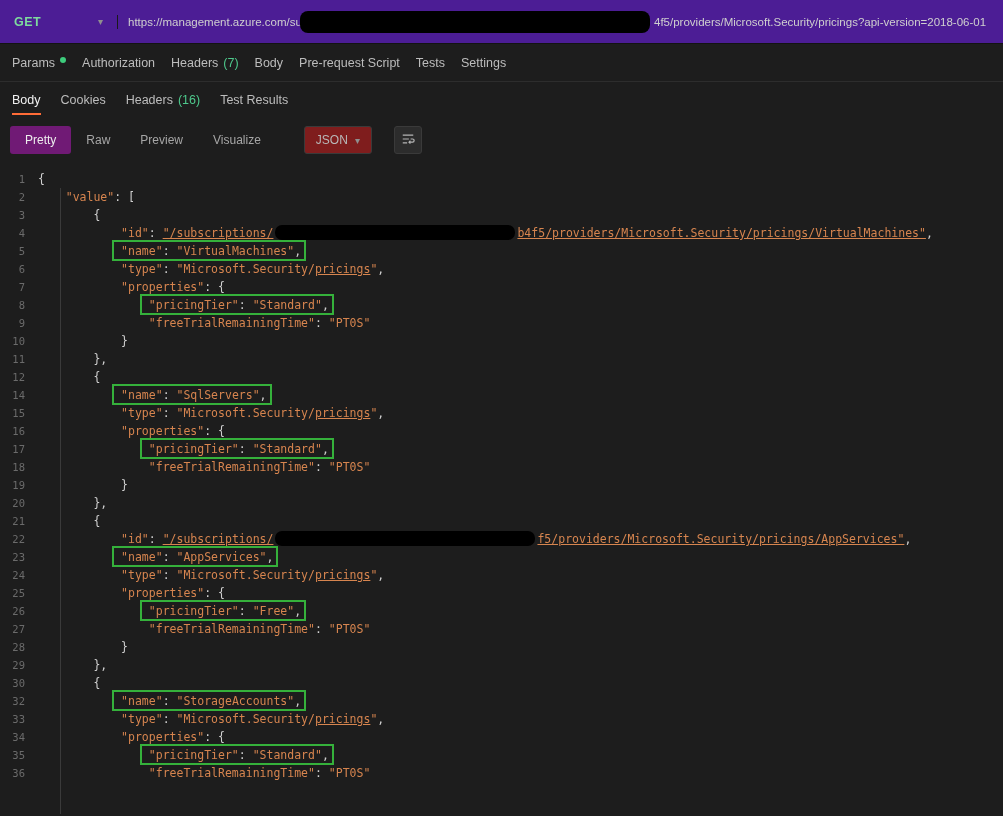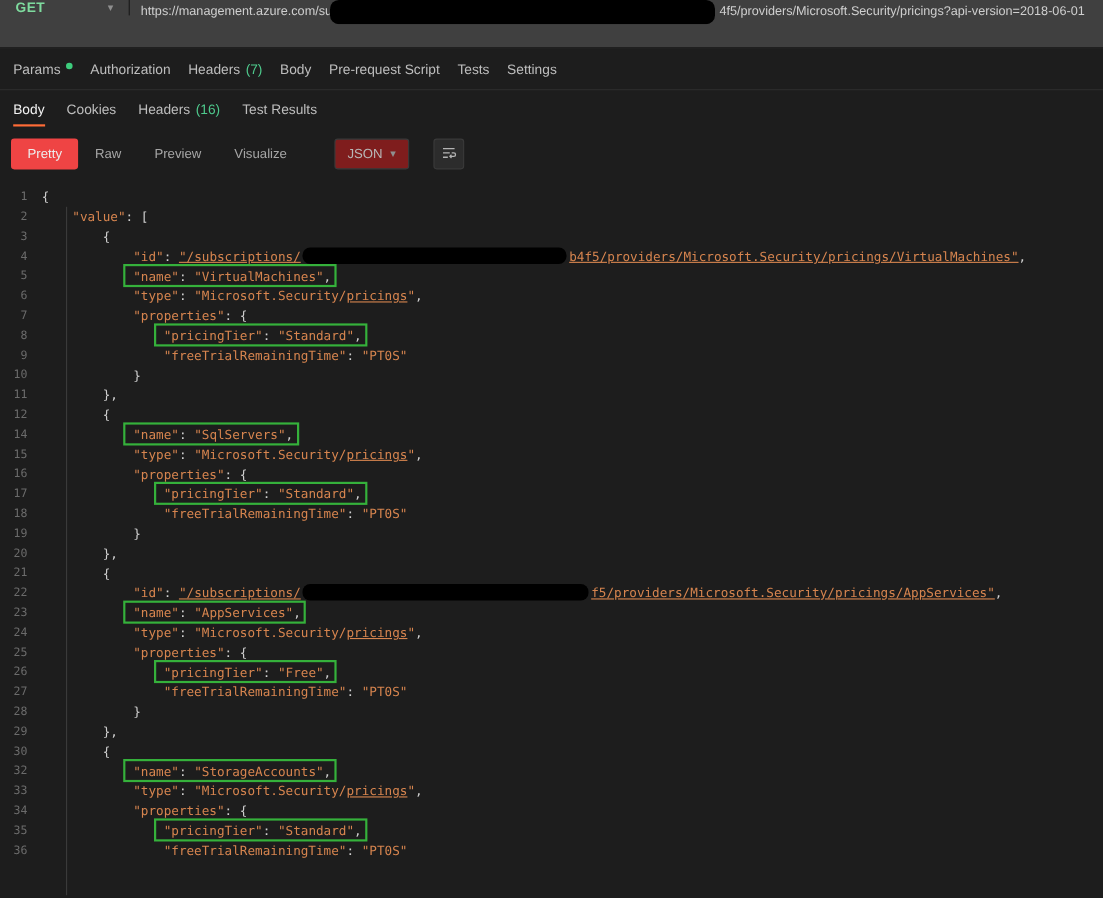--- a/index.html
+++ b/index.html
@@ -6,24 +6,24 @@
   html, body { width: 1003px; height: 816px; overflow: hidden; }
   body {
     background: #1d1d1d;
     color: #c9c9c9;
     font-family: "Liberation Sans", sans-serif;
   }
 
   
   .topbar {
     height: 44px;
-    background: #404040;
+    background: #4c1d95;
     border-bottom: 1px solid #131313;
     display: flex;
-    align-items: flex-start;
+    align-items: center;
   }
   .method {
     width: 118px;
     display: flex;
     align-items: center;
     justify-content: space-between;
     padding: 0 14px;
     border-right: 1px solid #1a1a1a;
     cursor: pointer;
   }
@@ -89,21 +89,21 @@
   
   .row-view {
     height: 44px;
     display: flex;
     align-items: center;
     padding: 0 10px;
     font-size: 12px;
   }
   .segmented { display: flex; align-items: center; }
   .seg { padding: 7px 15px; color: #a6a6a6; cursor: pointer; border-radius: 3px; }
-  .seg.active { background: #ef4444; color: #ededed; }
+  .seg.active { background: #701a75; color: #ededed; }
   .json-btn {
     margin-left: 28px;
     display: flex;
     align-items: center;
     gap: 7px;
     padding: 6px 11px;
     background: #7f1d1d;
     border: 1px solid #3a3a3a;
     border-radius: 3px;
     color: #b8b8b8;

